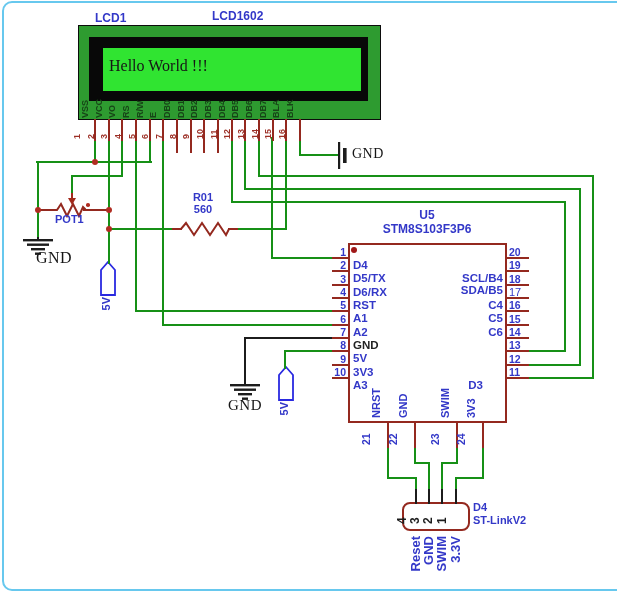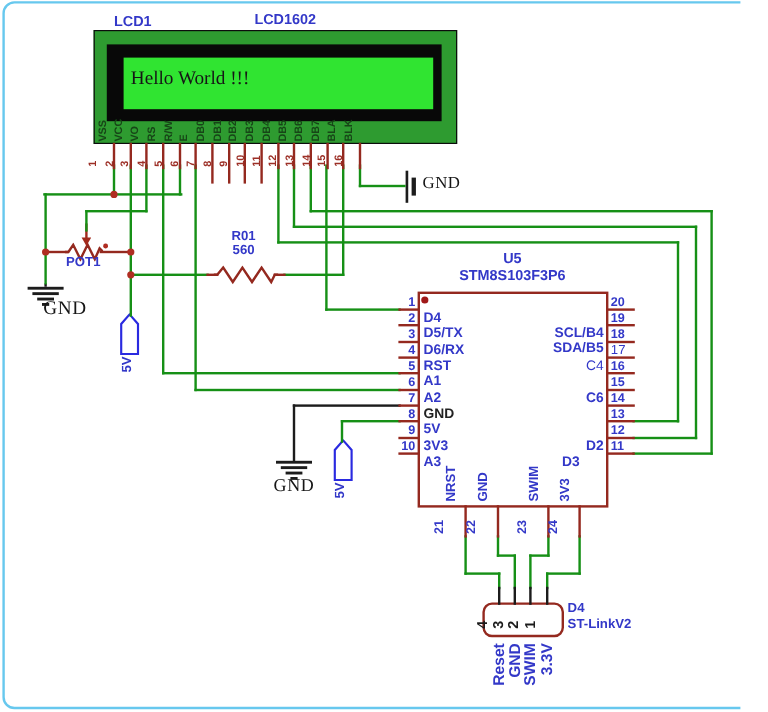--- a/index.html
+++ b/index.html
@@ -234,33 +234,33 @@
     <div class="wire" style="left: 506px; top: 257px; width: 23px; height: 2px; background: rgb(148, 41, 31);"></div>
     <div class="t" style="left: 509px; top: 246px; font-size: 10.5px; font-weight: 600; color: rgb(51, 56, 200);">20</div>
     <div class="t" style="left: 374px; top: 259px; width: 129px; text-align: right; font-size: 11.5px; font-weight: 600; color: rgb(51, 56, 200); margin-top: 25px;">SDA/B5</div>
     <div class="wire" style="left: 506px; top: 270px; width: 23px; height: 2px; background: rgb(148, 41, 31);"></div>
     <div class="t" style="left: 509px; top: 259px; font-size: 10.5px; font-weight: 600; color: rgb(51, 56, 200);">19</div>
     <div class="t" style="left: 374px; top: 272px; width: 129px; text-align: right; font-size: 11.5px; font-weight: 600; color: rgb(51, 56, 200);">SCL/B4</div>
     <div class="wire" style="left: 506px; top: 284px; width: 23px; height: 2px; background: rgb(148, 41, 31);"></div>
     <div class="t" style="left: 509px; top: 273px; font-size: 10.5px; font-weight: 600; color: rgb(51, 56, 200);">18</div>
     <div class="wire" style="left: 506px; top: 297px; width: 23px; height: 2px; background: rgb(148, 41, 31);"></div>
     <div class="t" style="left: 509px; top: 286px; font-size: 11px; font-weight: 400; color: rgb(51, 56, 200);">17</div>
-    <div class="t" style="left: 374px; top: 299px; width: 129px; text-align: right; font-size: 11.5px; font-weight: 400; color: rgb(51, 56, 200);">C4</div>
+    <div class="t" style="left: 374px; top: 299px; width: 129px; text-align: right; font-size: 11.5px; font-weight: 700; color: rgb(51, 56, 200);">C4</div>
     <div class="wire" style="left: 506px; top: 310px; width: 23px; height: 2px; background: rgb(148, 41, 31);"></div>
     <div class="t" style="left: 509px; top: 299px; font-size: 10.5px; font-weight: 600; color: rgb(51, 56, 200);">16</div>
+    <div class="t" style="left: 374px; top: 312px; width: 129px; text-align: right; font-size: 11.5px; font-weight: 600; color: rgb(51, 56, 200);">C5</div>
     <div class="wire" style="left: 506px; top: 324px; width: 23px; height: 2px; background: rgb(148, 41, 31);"></div>
     <div class="t" style="left: 509px; top: 313px; font-size: 10.5px; font-weight: 600; color: rgb(51, 56, 200);">15</div>
     <div class="t" style="left: 374px; top: 326px; width: 129px; text-align: right; font-size: 11.5px; font-weight: 600; color: rgb(51, 56, 200);">C6</div>
     <div class="wire" style="left: 506px; top: 337px; width: 23px; height: 2px; background: rgb(148, 41, 31);"></div>
     <div class="t" style="left: 509px; top: 326px; font-size: 10.5px; font-weight: 600; color: rgb(51, 56, 200);">14</div>
     <div class="wire" style="left: 506px; top: 350px; width: 23px; height: 2px; background: rgb(148, 41, 31);"></div>
     <div class="t" style="left: 509px; top: 339px; font-size: 10.5px; font-weight: 600; color: rgb(51, 56, 200);">13</div>
     <div class="wire" style="left: 506px; top: 364px; width: 23px; height: 2px; background: rgb(148, 41, 31);"></div>
     <div class="t" style="left: 509px; top: 353px; font-size: 10.5px; font-weight: 600; color: rgb(51, 56, 200);">12</div>
-    <div class="t" style="left: 374px; top: 366px; width: 129px; text-align: right; font-size: 11.5px; font-weight: 600; color: rgb(51, 56, 200);">D2</div>
     <div class="wire" style="left: 506px; top: 377px; width: 23px; height: 2px; background: rgb(148, 41, 31);"></div>
     <div class="t" style="left: 509px; top: 366px; font-size: 10.5px; font-weight: 600; color: rgb(51, 56, 200);">11</div>
     <div class="t" style="left: 354px; top: 379px; width: 129px; text-align: right; font-size: 11.5px; font-weight: 600; color: rgb(51, 56, 200);">D3</div>
     <div class="wire" style="left: 387px; top: 421px; width: 2px; height: 27px; background: rgb(148, 41, 31);"></div>
     <div class="t rot" style="left: 382px; top: 406px; font-size: 11px; font-weight: 600; line-height: 12px; color: rgb(51, 56, 200);">NRST</div>
     <div class="t rot" style="left: 372px; top: 434px; font-size: 10.5px; font-weight: 600; line-height: 11px; color: rgb(51, 56, 200);">21</div>
     <div class="wire" style="left: 414px; top: 421px; width: 2px; height: 27px; background: rgb(148, 41, 31);"></div>
     <div class="t rot" style="left: 409px; top: 406px; font-size: 11px; font-weight: 600; line-height: 12px; color: rgb(51, 56, 200);">GND</div>
     <div class="t rot" style="left: 399px; top: 434px; font-size: 10.5px; font-weight: 600; line-height: 11px; color: rgb(51, 56, 200);">22</div>
     <div class="wire" style="left: 456px; top: 421px; width: 2px; height: 27px; background: rgb(148, 41, 31);"></div>

